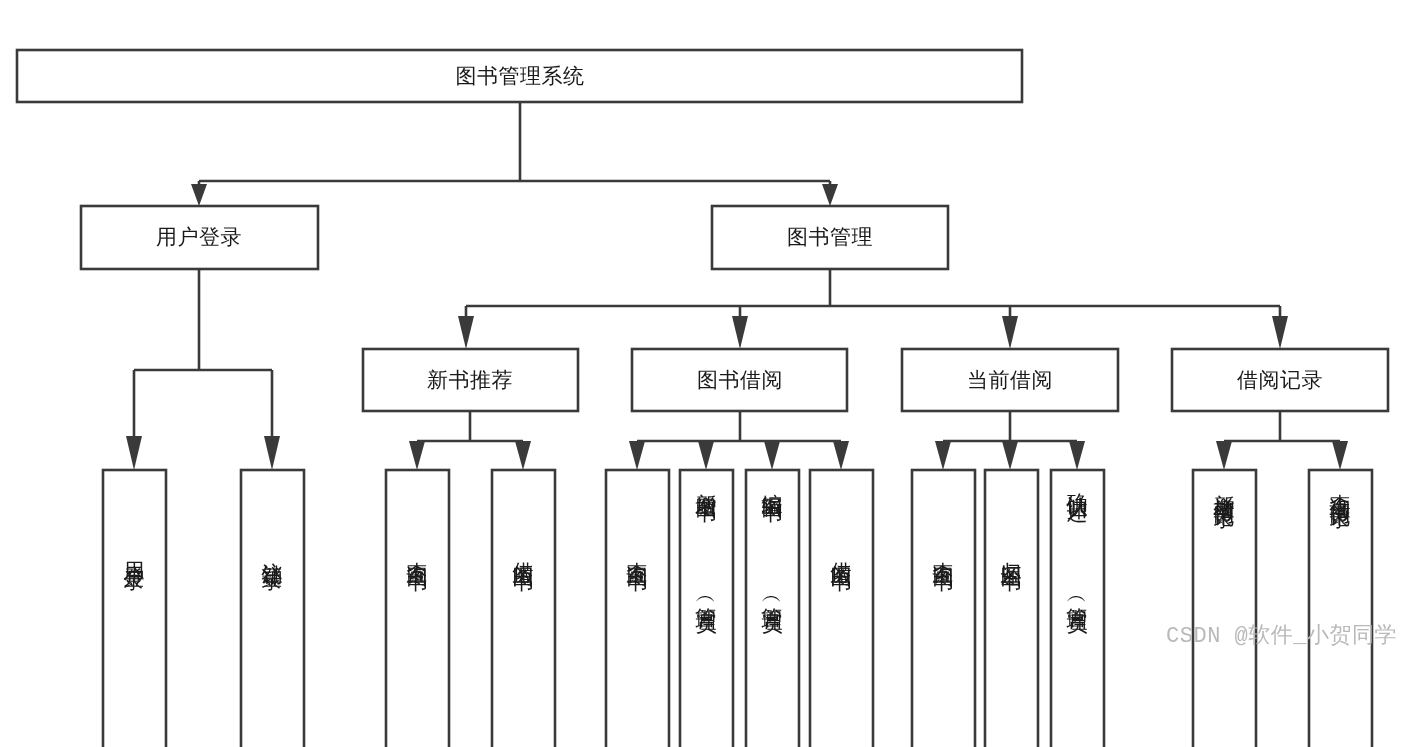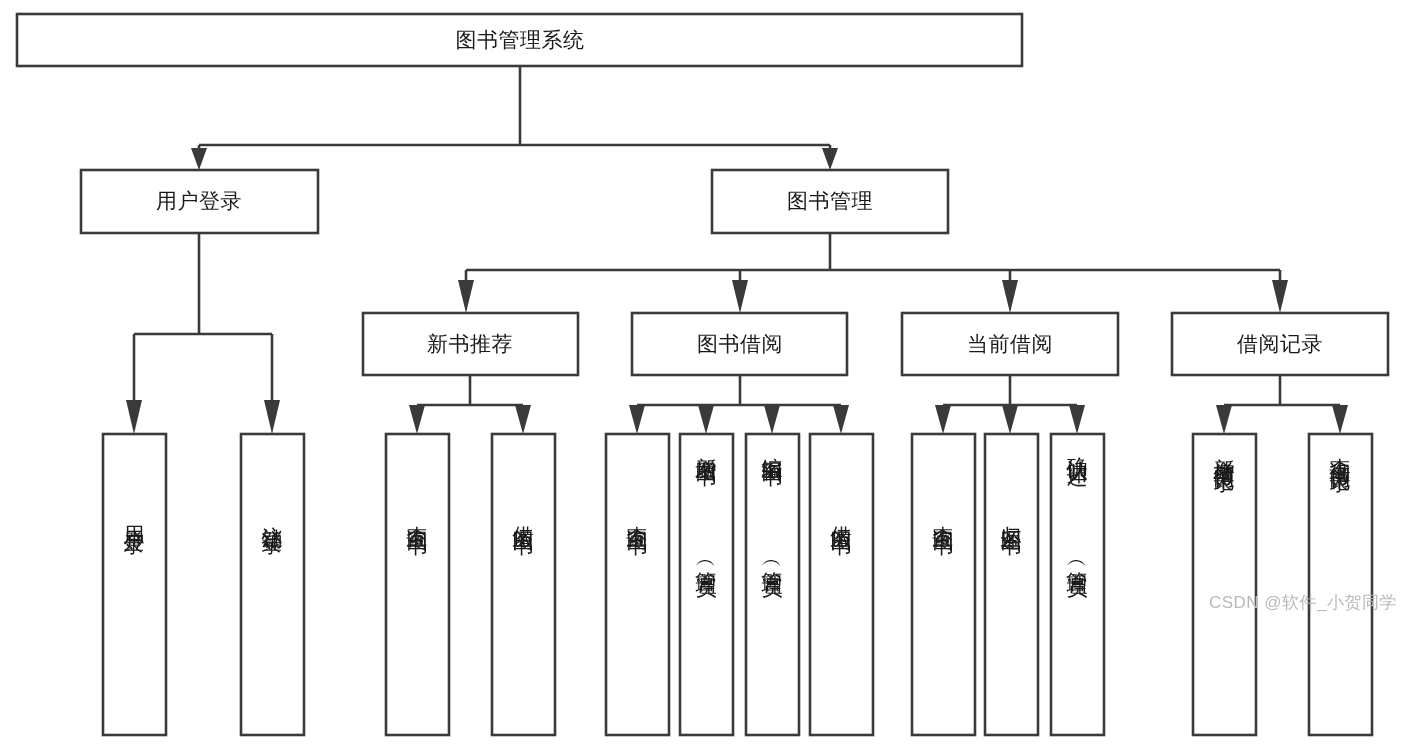--- a/index.html
+++ b/index.html
@@ -12,20 +12,21 @@
     width: 1405px;
     height: 747px;
     font-family: "DejaVu Sans", "Liberation Sans", sans-serif;
     overflow: hidden;
     position: relative;
   }
   #diagram-root {
     position: relative;
     width: 1405px;
     height: 620px;
+    margin-top: 36px;
   }
   svg.diagram-canvas {
     position: absolute;
     top: 0;
     left: 0;
     width: 1405px;
     height: 747px;
     display: block;
   }
   .node-box {
@@ -56,22 +57,22 @@
     stroke-linecap: butt;
   }
   .arrow-head {
     fill: #3a3a3a;
     stroke: none;
   }
   .watermark {
     position: absolute;
     right: 8px;
     bottom: 6px;
-    font-family: Liberation Sans, sans-serif;
-    font-size: 17px;
+    font-family: Liberation Mono, monospace;
+    font-size: 22px;
     color: #b9b9b9;
     letter-spacing: 0.5px;
     white-space: nowrap;
     user-select: none;
   }
 </style>
 </head>
 <body>
 
 <div id="diagram-root">

